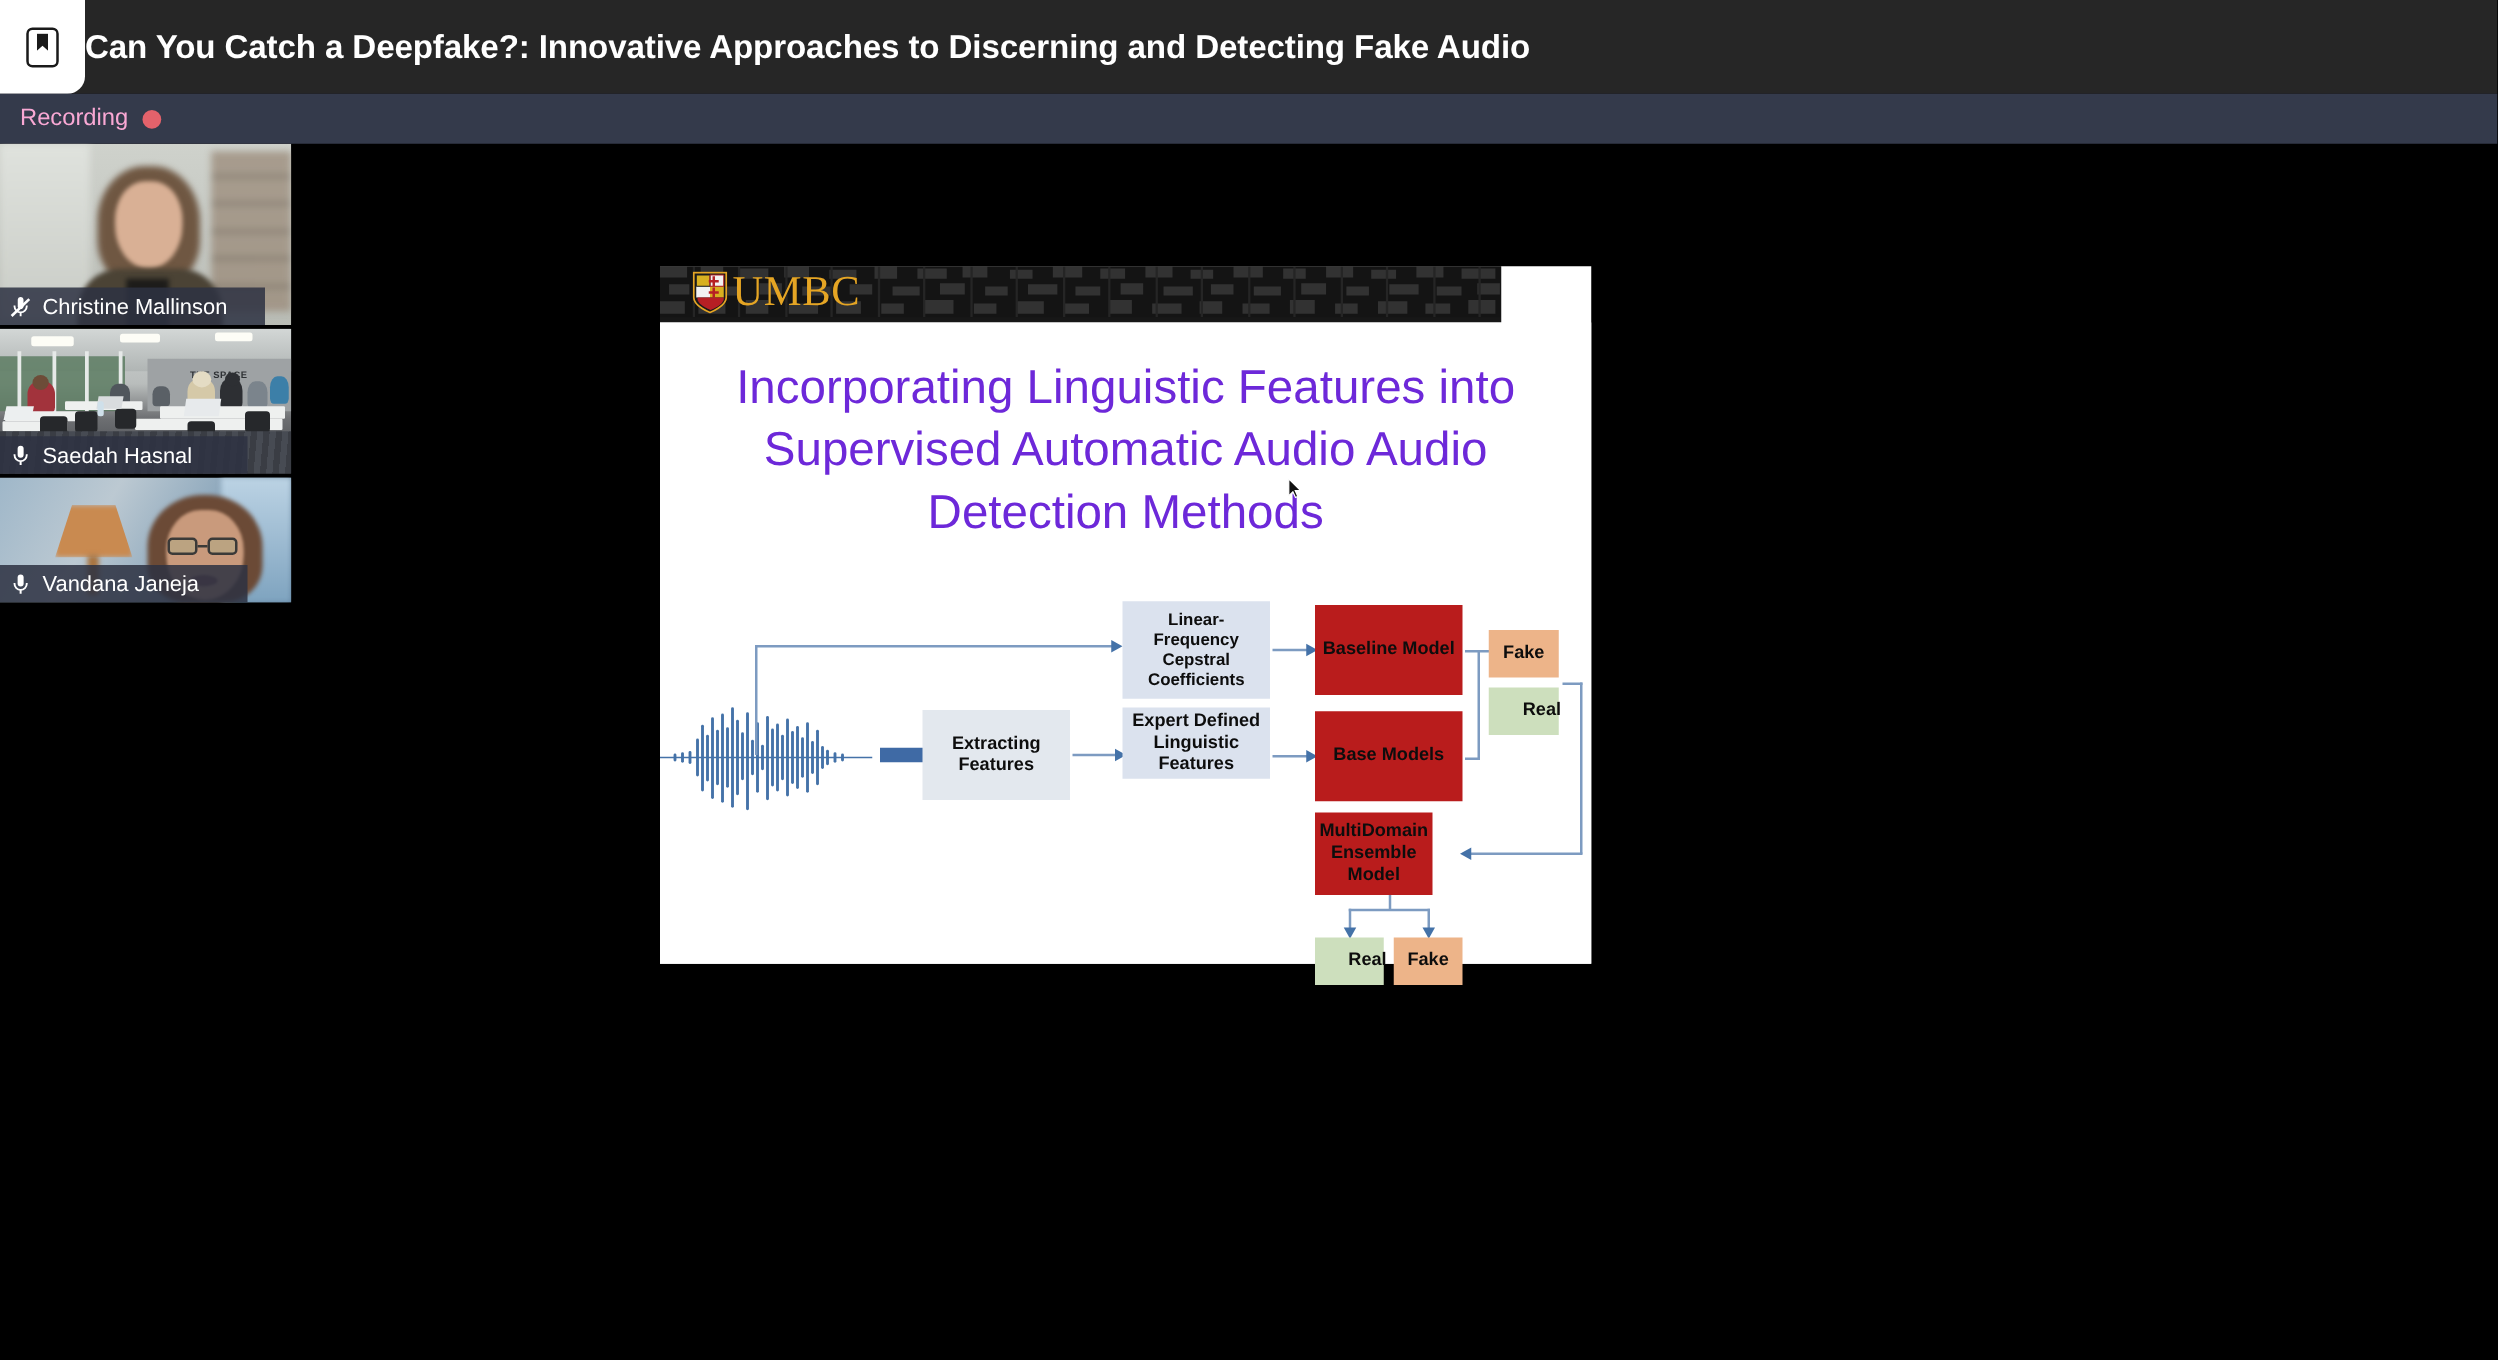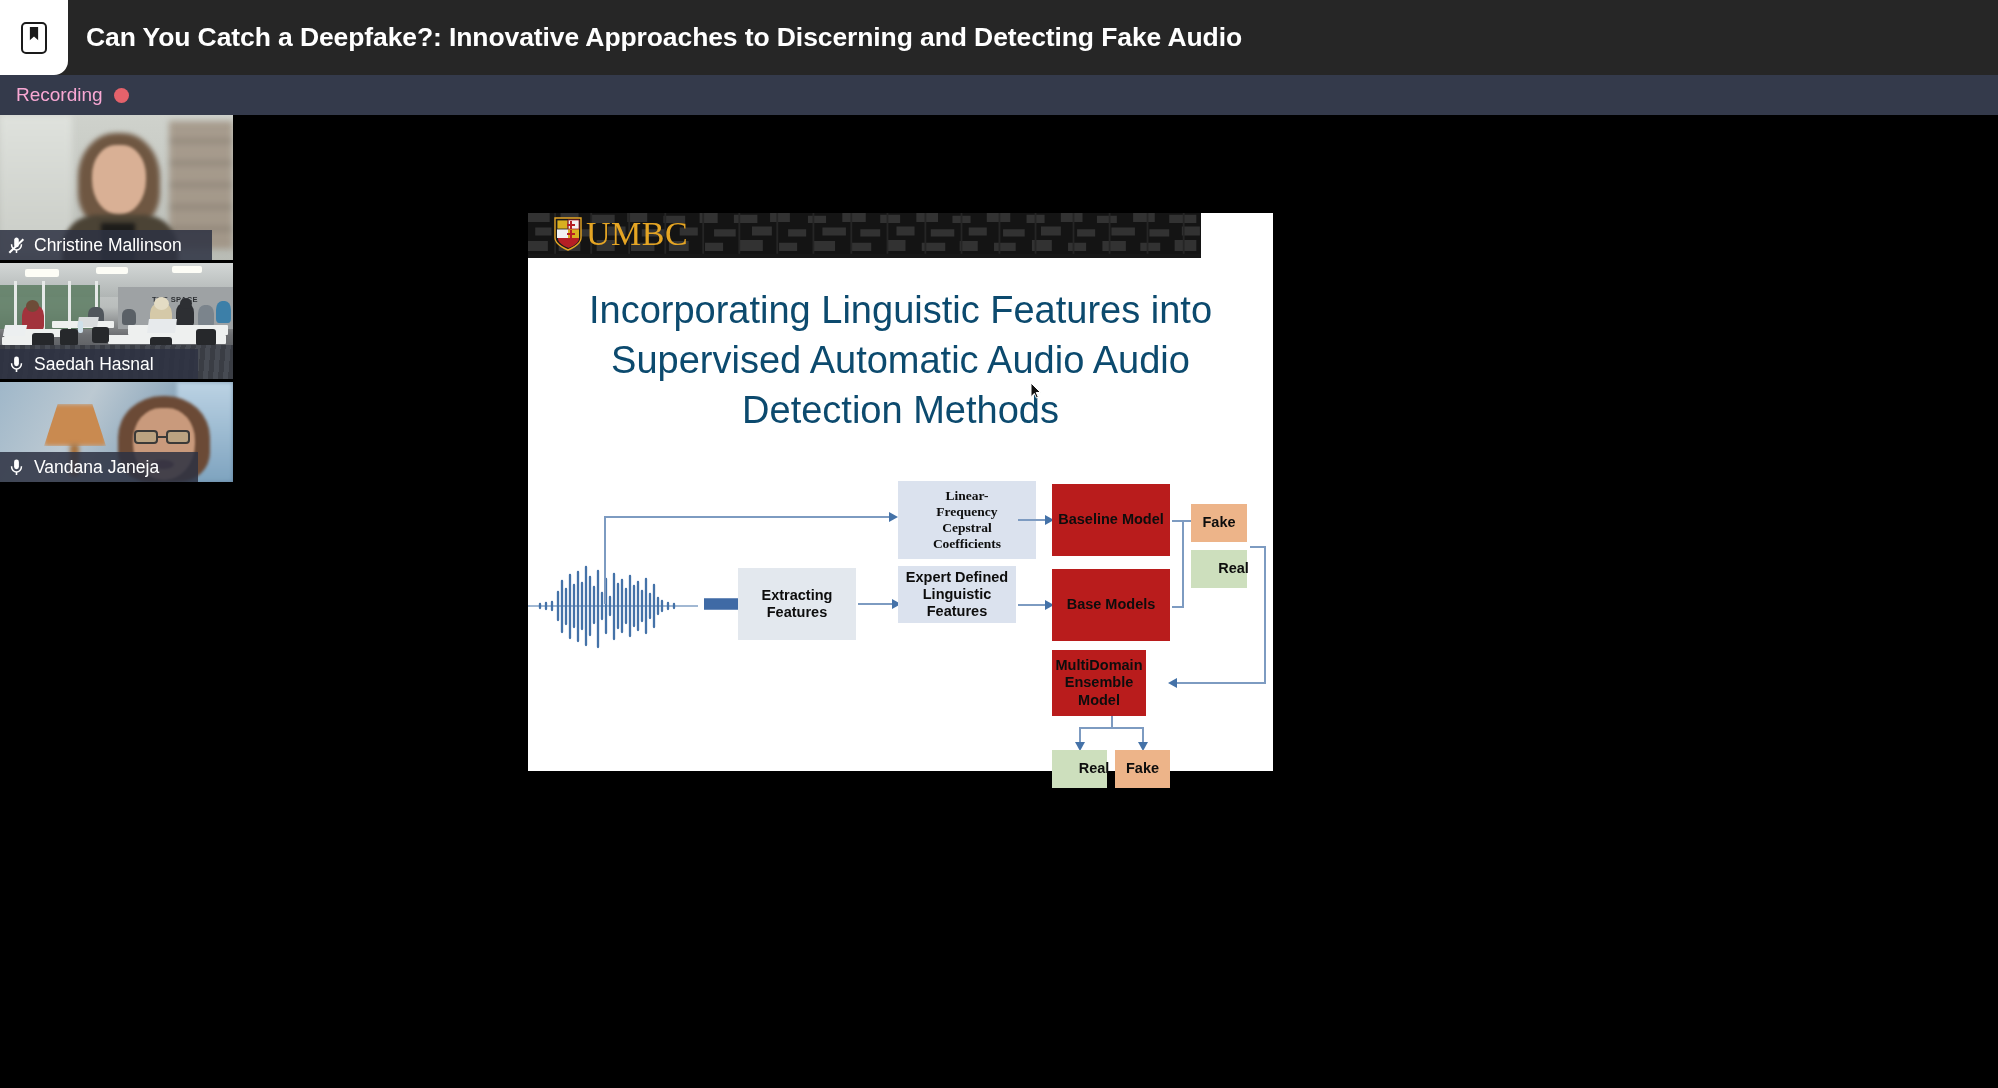--- a/index.html
+++ b/index.html
@@ -13,21 +13,21 @@
     background:#262626; display:flex; align-items:center; }
   .book-tab { width:68px; height:75px; background:#ffffff;
     border-bottom-right-radius:14px; display:flex; align-items:center;
     justify-content:center; flex:0 0 68px; }
   .book-icon { width:26px; height:32px; border:2.5px solid #1a1a1a;
     border-radius:5px; position:relative; }
   .book-icon:after { content:""; position:absolute; left:50%; top:3px;
     transform:translateX(-50%); width:9px; height:14px; background:#1a1a1a;
     clip-path: polygon(0 0, 100% 0, 100% 100%, 50% 72%, 0 100%); }
   .topbar-title { color:#ffffff; font-size:26.5px; font-weight:bold;
-    letter-spacing:-0.1px; padding-left:18px; white-space:nowrap; }
+    letter-spacing:-0.1px; white-space:nowrap; }
 
   
   .recbar { position:absolute; left:0; top:75px; width:1998px; height:40px;
     background:#343a4b; display:flex; align-items:center; padding-left:16px; }
   .rec-text { color:#f9a8d4; font-size:19px; }
   .rec-dot { width:15px; height:15px; border-radius:50%; background:#e4626b;
     margin-left:11px; }
 
   
   .rail { position:absolute; left:0; top:115px; width:233px; height:455px; }
@@ -111,21 +111,21 @@
     background:#171717; overflow:hidden; }
   .flagpat { position:absolute; inset:0; opacity:.78; }
   .umbc-logo { position:absolute; left:26px; top:4px; display:flex;
     align-items:center; z-index:3; }
   .shield { width:28px; height:34px; position:relative; }
   .umbc-word { color:#e5a524; font-size:34px; font-family:"Liberation Serif", serif;
     letter-spacing:0.5px; line-height:34px; margin-left:4px; }
 
   .slide-body { position:relative; width:745px; height:513px; background:#fff; }
   .slide-title { position:absolute; left:36px; top:27px; width:673px;
-    text-align:center; color:#0c4a6e; font-size:38px; line-height:50px;
+    text-align:center; color:#6d28d9; font-size:38px; line-height:50px;
     font-weight:normal; }
 
   
   .diagram { position:absolute; left:0; top:210px; width:745px; height:303px; }
   .dbox { position:absolute; display:flex; align-items:center;
     justify-content:center; text-align:center; font-weight:bold; color:#0d0d0d;
     line-height:1.18; }
   .bblue  { background:#dbe2ee; }
   .bblue2 { background:#b91c1c; }
   .bgray  { background:#e3e8ee; }
@@ -351,21 +351,21 @@
         <div class="arrow-line" style="left:76px;top:48px;width:286px;height:1.6px;"></div>
         <div class="arrow-head ah-right" style="left:361px;top:44px;"></div>
 
         <div class="dbox bgray" style="left:210px;top:100px;width:118px;height:72px;font-size:14.5px;font-weight:600;">
           <span>Extracting<br>Features</span>
         </div>
 
         <div class="arrow-line" style="left:330px;top:135px;width:35px;height:1.6px;"></div>
         <div class="arrow-head ah-right" style="left:364px;top:131px;"></div>
 
-        <div class="dbox bblue" style="left:370px;top:13px;width:138px;height:78px;font-size:13.5px;font-family:Liberation Serif, serif;">
+        <div class="dbox bblue" style="left:370px;top:13px;width:118px;height:78px;font-size:13.5px;">
           <span>Linear-<br>Frequency<br>Cepstral<br>Coefficients</span>
         </div>
 
         <div class="dbox bblue" style="left:370px;top:98px;width:118px;height:57px;font-size:14.5px;">
           <span>Expert Defined<br>Linguistic<br>Features</span>
         </div>
 
         <div class="arrow-line" style="left:490px;top:51px;width:28px;height:1.6px;"></div>
         <div class="arrow-head ah-right" style="left:517px;top:47px;"></div>
         <div class="arrow-line" style="left:490px;top:136px;width:28px;height:1.6px;"></div>

